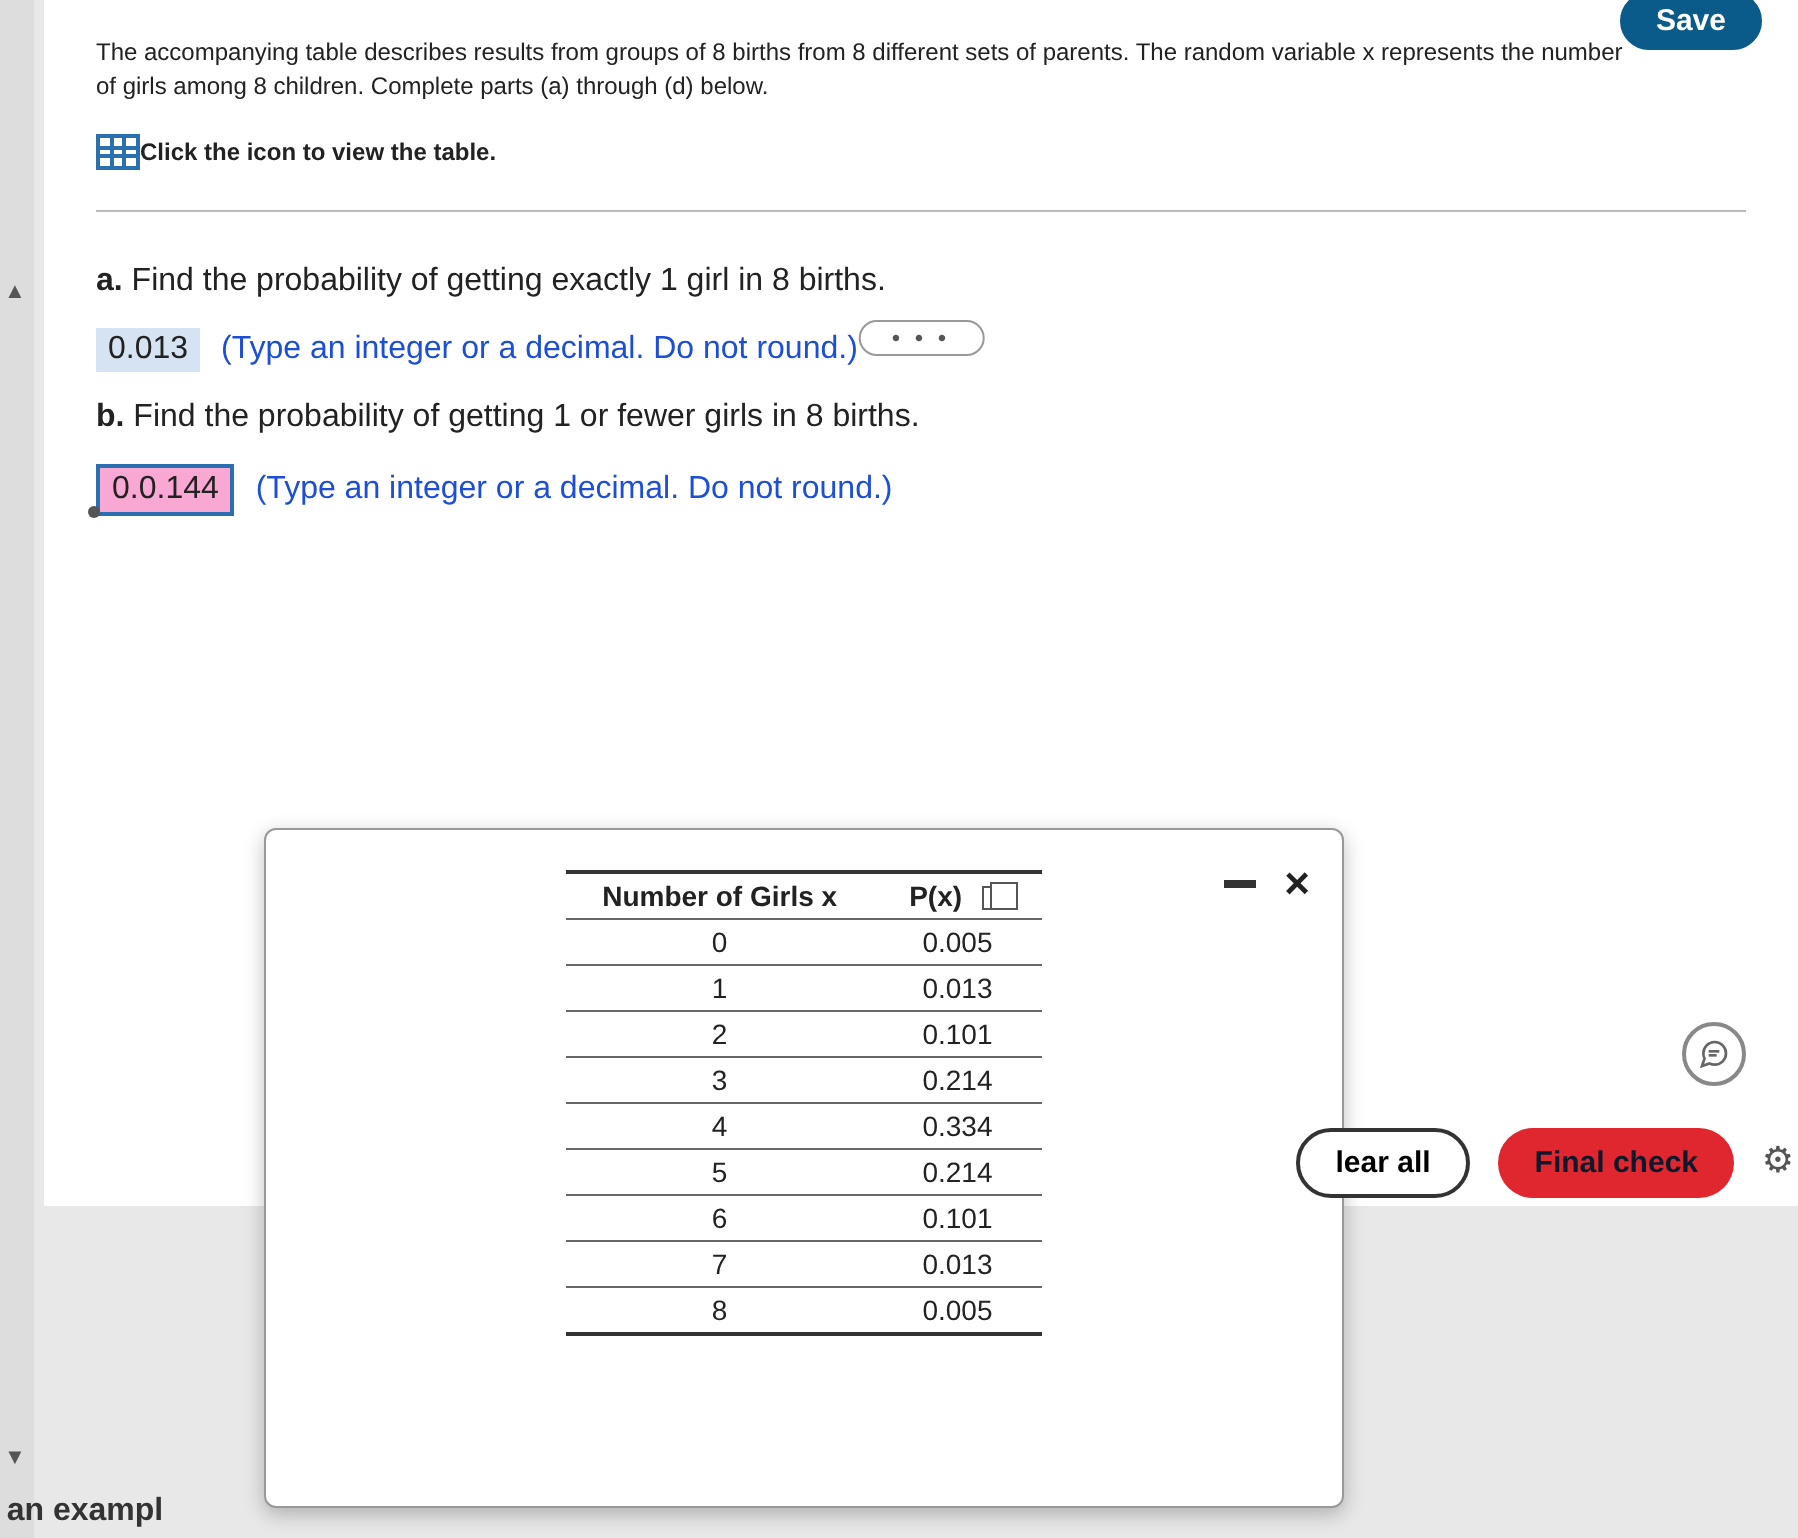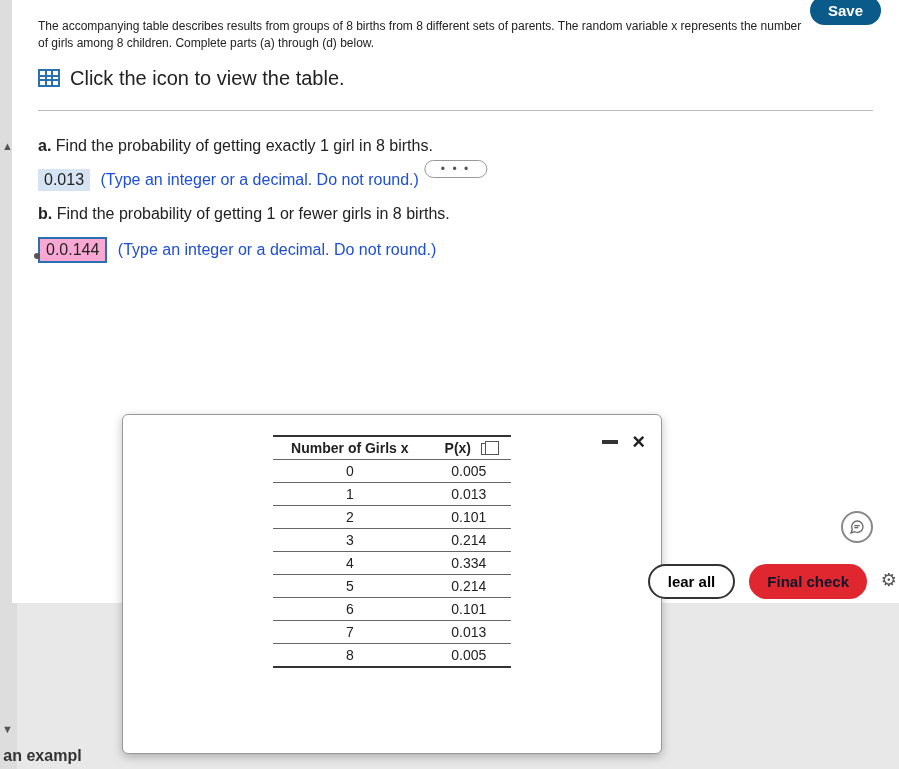--- a/index.html
+++ b/index.html
@@ -7,39 +7,39 @@
     font-family: Arial, Helvetica, sans-serif;
     background: #e8e8e8;
     width: 899px;
     height: 769px;
     overflow: hidden;
     position: relative;
     color: #222;
   }
   .page {
     background: #fff;
-    margin-left: 12px;
+    margin-left: 22px;
     height: 603px;
     padding: 18px 26px 0 26px;
     position: relative;
   }
   .save-btn {
     position: absolute;
     top: -6px;
     right: 16px;
     background: #0a5a8a;
     color: #fff;
     border: 2px solid #fff;
     border-radius: 22px;
     padding: 6px 18px;
     font-size: 15px;
     font-weight: bold;
   }
   .intro { font-size: 12px; line-height: 1.45; margin-bottom: 14px; padding-right: 60px; }
-  .view-row { display: flex; align-items: center; gap: 10px; font-size: 20px; margin-bottom: 20px; }
+  .view-row { display: flex; align-items: center; font-size: 12px; margin-bottom: 20px; font-weight: bold; }
   .table-icon {
     width: 22px; height: 18px;
     display: inline-block;
     border: 2px solid #2a6fb0;
     position: relative;
     background:
       linear-gradient(#2a6fb0,#2a6fb0) 0 33%/100% 2px no-repeat,
       linear-gradient(#2a6fb0,#2a6fb0) 0 66%/100% 2px no-repeat,
       linear-gradient(#2a6fb0,#2a6fb0) 33% 0/2px 100% no-repeat,
       linear-gradient(#2a6fb0,#2a6fb0) 66% 0/2px 100% no-repeat;

